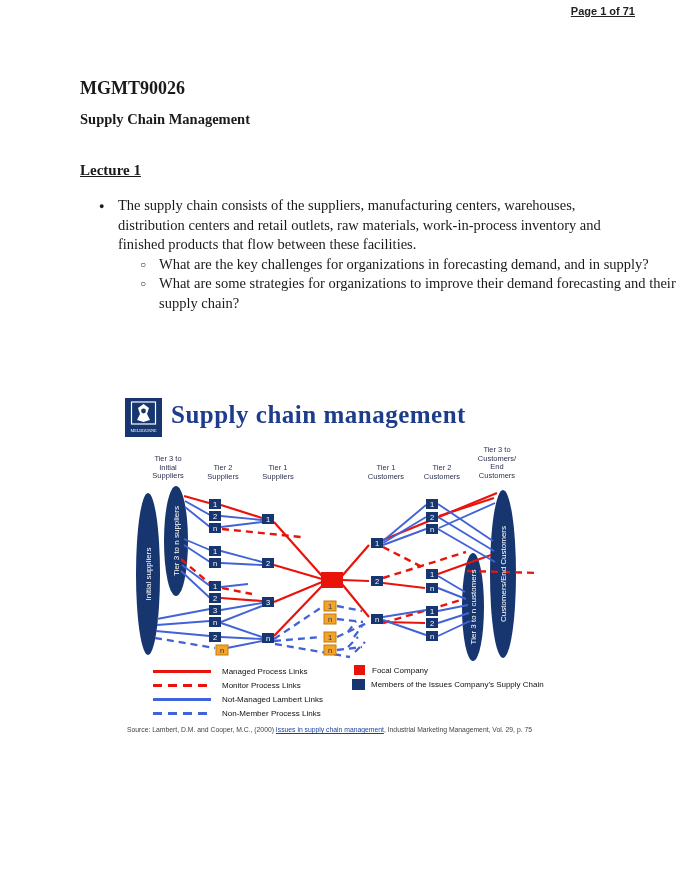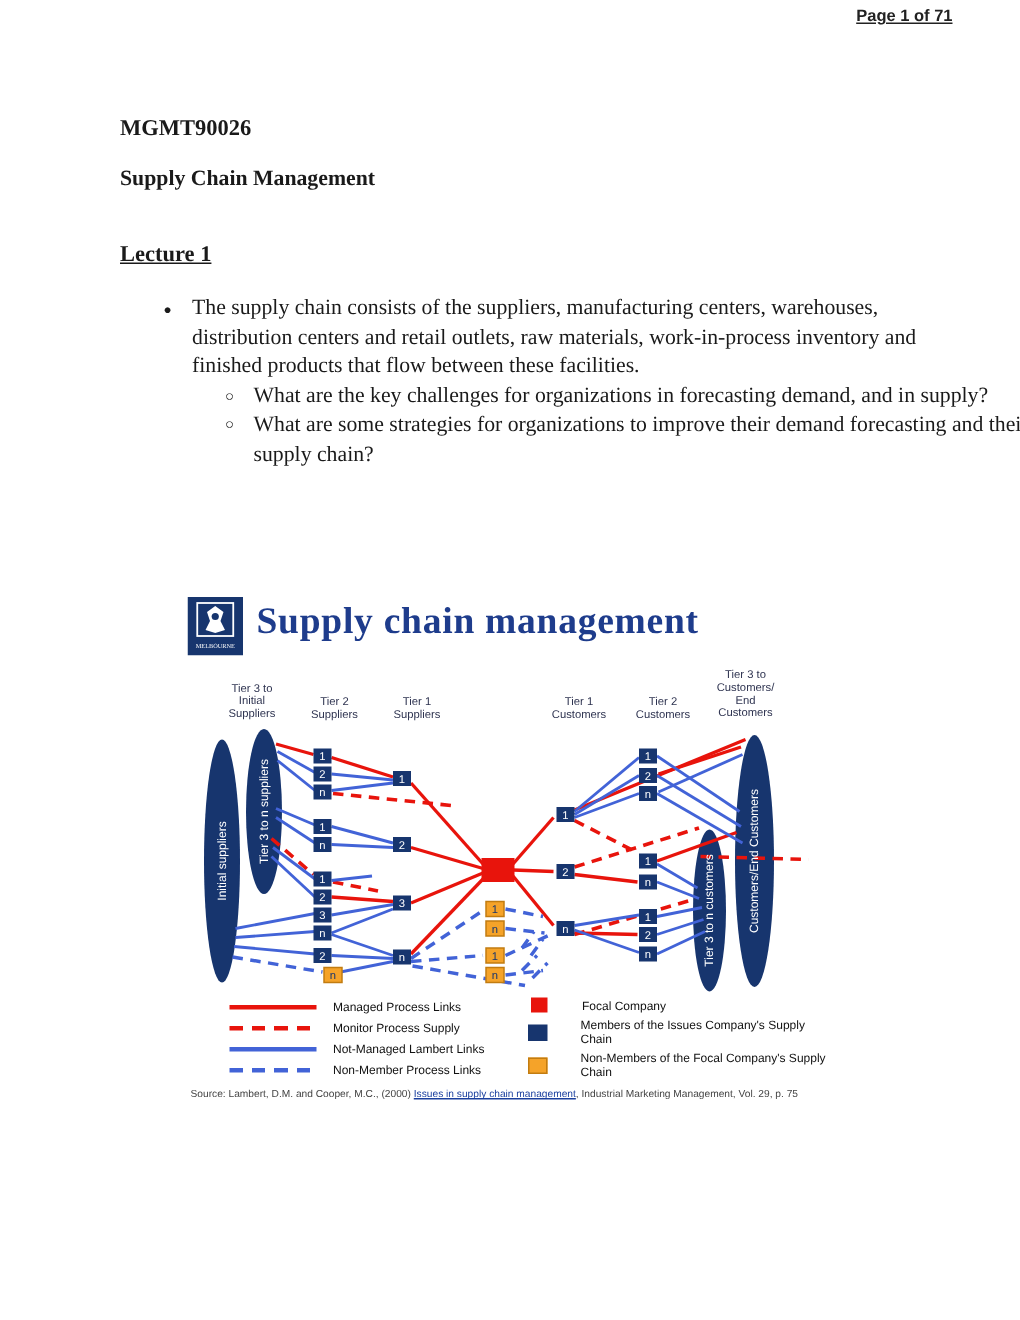--- a/index.html
+++ b/index.html
@@ -2,25 +2,25 @@
 <html><head>
 <meta charset="utf-8">
 <style>
   html,body{margin:0;padding:0;}
   body{width:680px;height:880px;position:relative;background:#ffffff;overflow:hidden;
        font-family:"Liberation Serif",serif;color:#1a1a1a;}
 
   .page-indicator{position:absolute;top:5px;right:45px;font-family:"Liberation Sans",sans-serif;
        font-size:11px;font-weight:bold;text-decoration:underline;color:#222;}
 
-  .h-course{position:absolute;left:80px;top:78px;font-size:15px;font-weight:bold;}
+  .h-course{position:absolute;left:80px;top:78px;font-size:18px;font-weight:bold;}
   .h-title{position:absolute;left:80px;top:111px;font-size:14.5px;font-weight:bold;}
   .h-lecture{position:absolute;left:80px;top:162px;font-size:15px;font-weight:bold;text-decoration:underline;}
 
-  ul.notes{position:absolute;left:102px;top:196px;width:560px;margin:0;padding:0;list-style:none;
+  ul.notes{position:absolute;left:92px;top:196px;width:560px;margin:0;padding:0;list-style:none;
        font-size:14.5px;line-height:19.5px;}
   ul.notes li{position:relative;}
   li.disc{padding-left:26px;width:486px;}
   li.disc::before{content:"\25CF";position:absolute;left:7px;top:1px;font-size:9px;}
   li.circle{padding-left:67px;width:537px;}
   li.circle::before{content:"\25CB";position:absolute;left:48px;top:0px;font-size:10px;}
 
   .slide{position:absolute;left:115px;top:393px;width:440px;height:352px;background:#fff;}
   .slide-logo{position:absolute;left:10px;top:5px;}
   .slide-title{position:absolute;left:56px;top:8px;font-family:"Liberation Serif",serif;
@@ -30,22 +30,22 @@
   #network-svg text{font-family:"Liberation Sans",sans-serif;}
   .edge-rs{stroke:#e8140c;stroke-width:2.2;fill:none;}
   .edge-rd{stroke:#e8140c;stroke-width:2.4;stroke-dasharray:7 5;fill:none;}
   .edge-bs{stroke:#4263d7;stroke-width:1.9;fill:none;}
   .edge-bd{stroke:#4263d7;stroke-width:2.3;stroke-dasharray:7 5;fill:none;}
 
   .legend{position:absolute;top:272px;left:0;width:440px;font-family:"Liberation Sans",sans-serif;
        font-size:8px;color:#111;}
   .leg-col-lines{position:absolute;left:38px;top:2px;}
   .leg-col-boxes{position:absolute;left:237px;top:0px;}
-  .leg-row{display:flex;align-items:center;margin-bottom:5px;}
-  .leg-col-boxes .leg-row{margin-bottom:4px;gap:16px;}
+  .leg-row{display:flex;align-items:center;margin-bottom:5px;text-align:right;}
+  .leg-col-boxes .leg-row{margin-bottom:4px;}
   .lsw{width:58px;margin-right:11px;flex:none;}
   .lsw.rs{background:#e8140c;height:2.6px;}
   .lsw.rd{background:repeating-linear-gradient(90deg,#e8140c 0 9px,rgba(0,0,0,0) 9px 15px);height:3px;}
   .lsw.bs{background:#4263d7;height:2.6px;}
   .lsw.bd{background:repeating-linear-gradient(90deg,#4263d7 0 9px,rgba(0,0,0,0) 9px 15px);height:3px;}
   .bsw{width:13px;height:11px;margin-right:6px;flex:none;}
   .bsw.focal{background:#e8140c;width:11px;height:10px;margin-left:2px;margin-right:7px;}
   .bsw.member{background:#17356e;}
   .bsw.nonmember{background:#f5a329;border:1px solid #c27c10;box-sizing:border-box;}
 
@@ -286,43 +286,39 @@
     </svg>
 
   <div class="legend">
     <div class="leg-col-lines">
       <div class="leg-row">
         <div class="lsw rs"></div>
         <span>Managed Process Links</span>
       </div>
       <div class="leg-row">
         <div class="lsw rd"></div>
-        <span>Monitor Process Supply</span>
+        <span>Monitor Process Links</span>
       </div>
       <div class="leg-row">
         <div class="lsw bs"></div>
         <span>Not-Managed Lambert Links</span>
       </div>
       <div class="leg-row">
         <div class="lsw bd"></div>
         <span>Non-Member Process Links</span>
       </div>
     </div>
     <div class="leg-col-boxes">
       <div class="leg-row">
         <div class="bsw focal"></div>
         <span>Focal Company</span>
       </div>
       <div class="leg-row">
         <div class="bsw member"></div>
         <span>Members of the Issues Company's Supply Chain</span>
-      </div>
-      <div class="leg-row">
-        <div class="bsw nonmember"></div>
-        <span>Non-Members of the Focal Company's Supply Chain</span>
       </div>
     </div>
   </div>
 
   <div class="source-line">
     <span>Source: Lambert, D.M. and Cooper, M.C., (2000) </span><a href="#">Issues in supply chain management</a><span>, Industrial Marketing Management, Vol. 29, p. 75</span>
   </div>
 
 </div>
 

